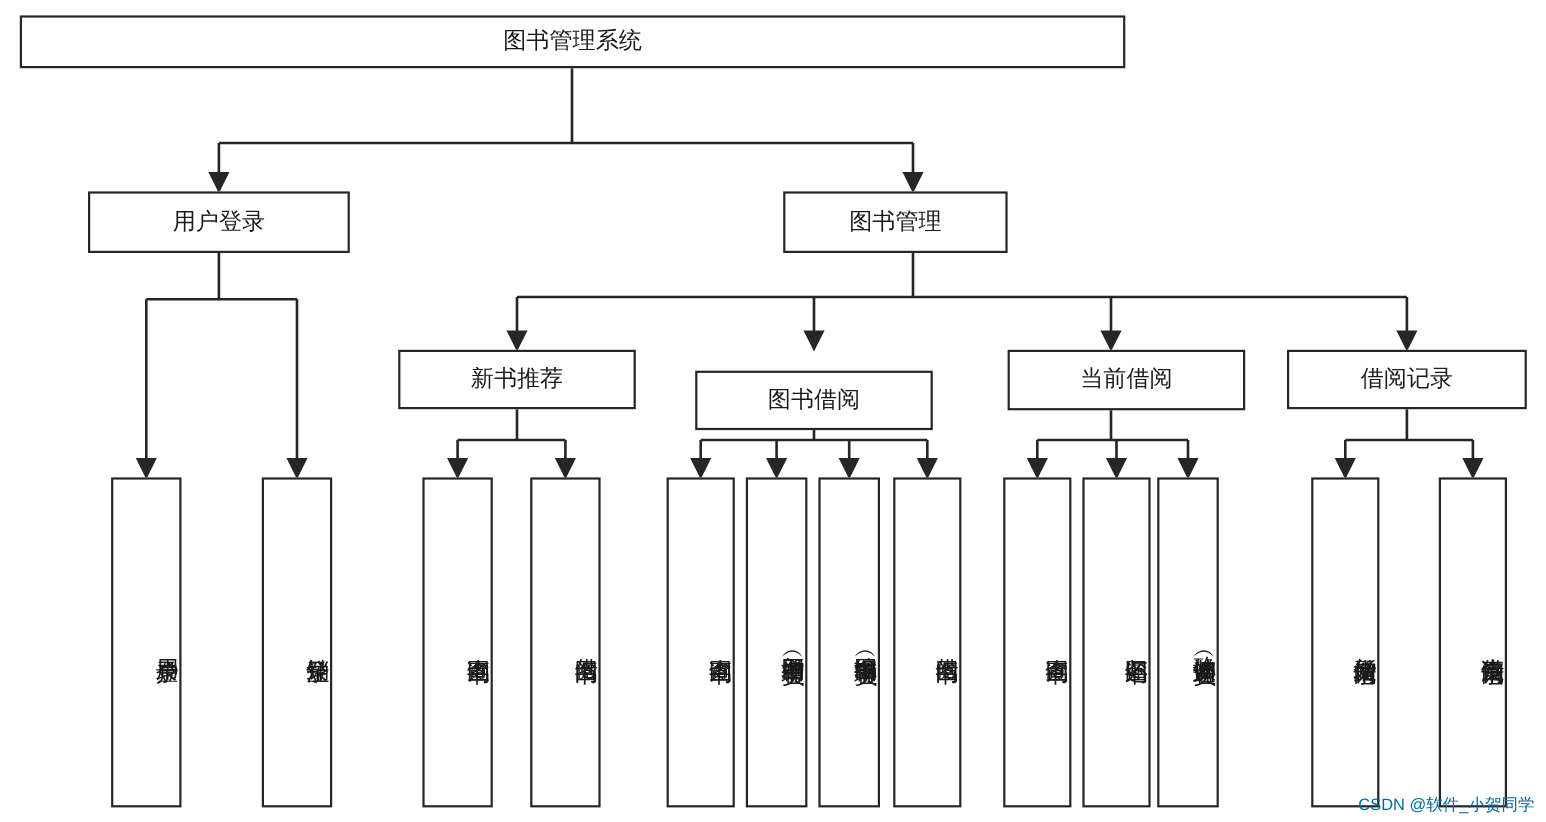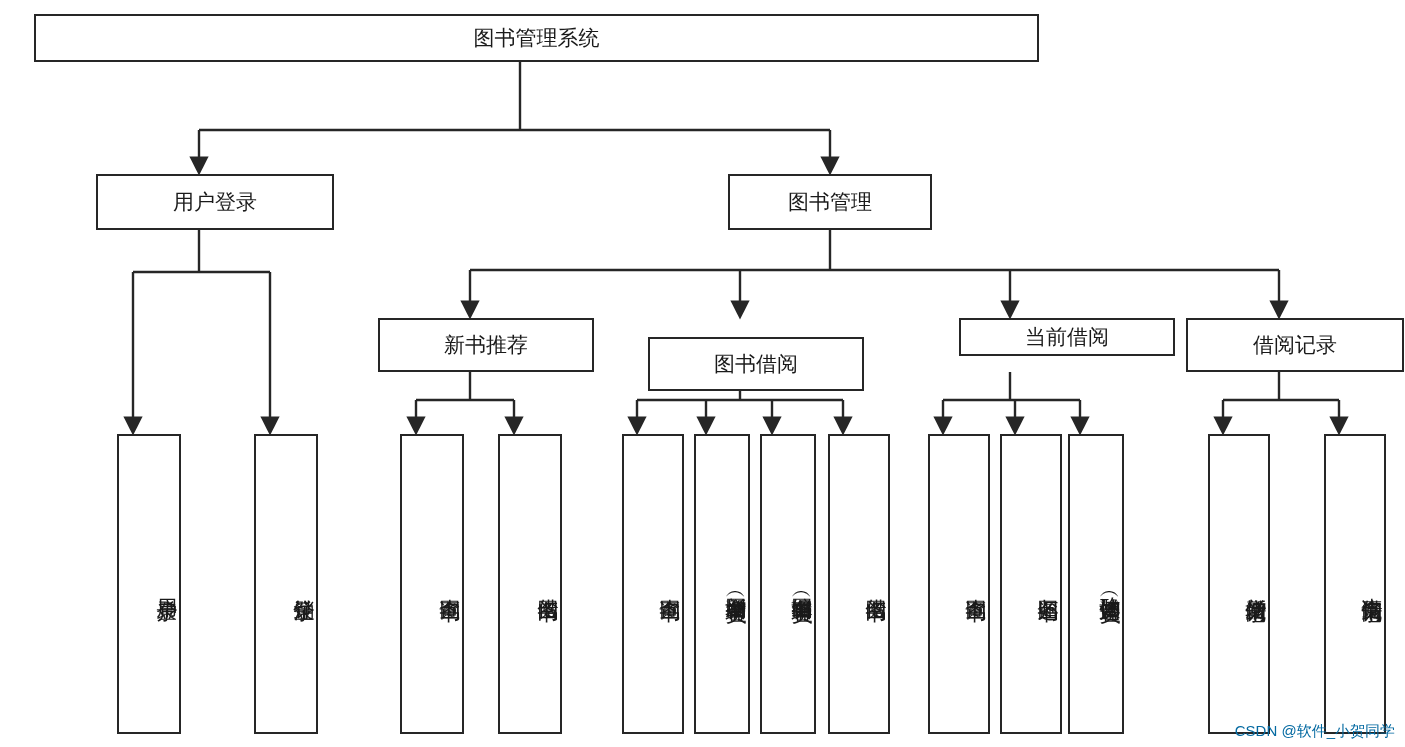--- a/index.html
+++ b/index.html
@@ -22,21 +22,20 @@
     box-sizing: border-box;
     border: 2px solid #262626;
     background: #ffffff;
     display: flex;
     align-items: center;
     justify-content: center;
     color: #1a1a1a;
     font-size: 21px;
     line-height: 1.25;
     text-align: center;
-    margin-left: 16px;
   }
   .node.vertical {
     writing-mode: vertical-rl;
     text-orientation: upright;
     letter-spacing: 1px;
     font-size: 21px;
     line-height: 1.15;
     padding: 8px 0;
     align-items: flex-start;
     justify-content: center;
@@ -124,21 +123,21 @@
       </div>
       <div class="node" style="left: 712px; top: 174px; width: 204px; height: 56px;">
         <span class="label">图书管理</span>
       </div>
       <div class="node" style="left: 362px; top: 318px; width: 216px; height: 54px;">
         <span class="label">新书推荐</span>
       </div>
       <div class="node" style="left: 632px; top: 337px; width: 216px; height: 54px;">
         <span class="label">图书借阅</span>
       </div>
-      <div class="node" style="left: 943px; top: 318px; width: 216px; height: 38px;">
+      <div class="node" style="left: 916px; top: 318px; width: 216px; height: 55px;">
         <span class="label">当前借阅</span>
       </div>
       <div class="node" style="left: 1170px; top: 318px; width: 218px; height: 54px;">
         <span class="label">借阅记录</span>
       </div>
       <div class="node vertical" style="left: 101px; top: 434px; width: 64px; height: 300px;">
         <span class="label">用户登录</span>
       </div>
       <div class="node vertical" style="left: 238px; top: 434px; width: 64px; height: 300px;">
         <span class="label">注销登录</span>

